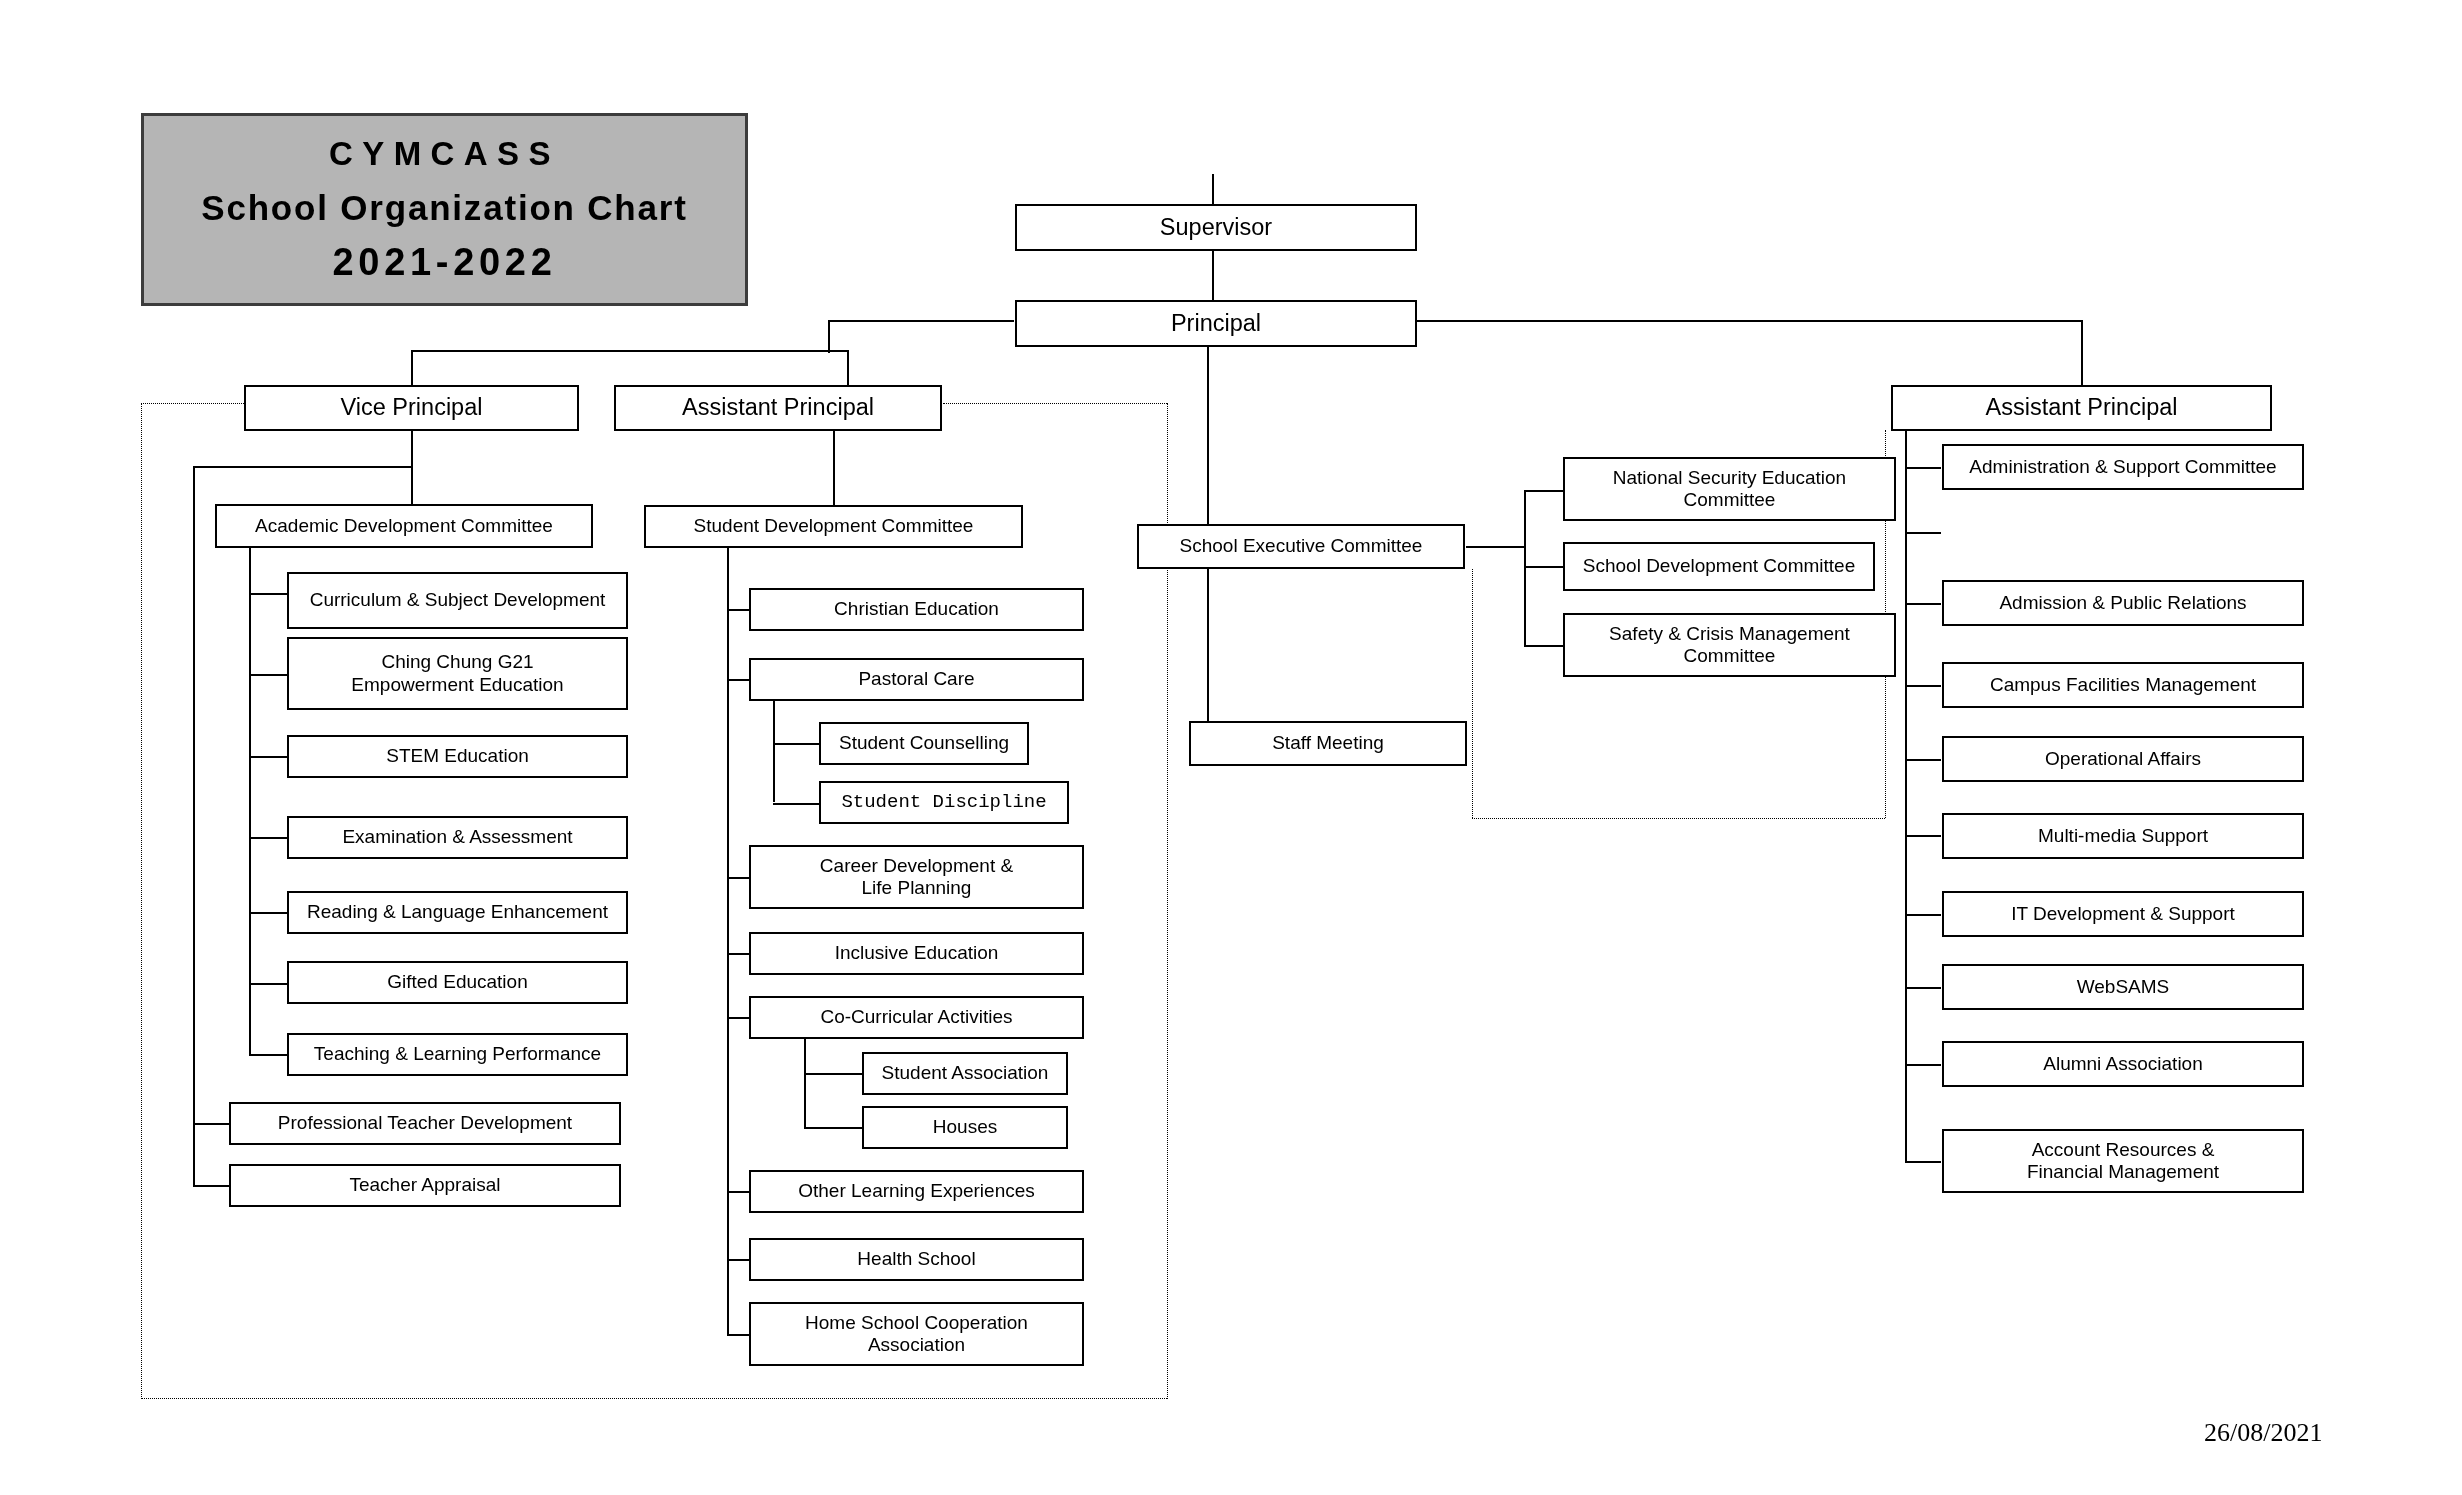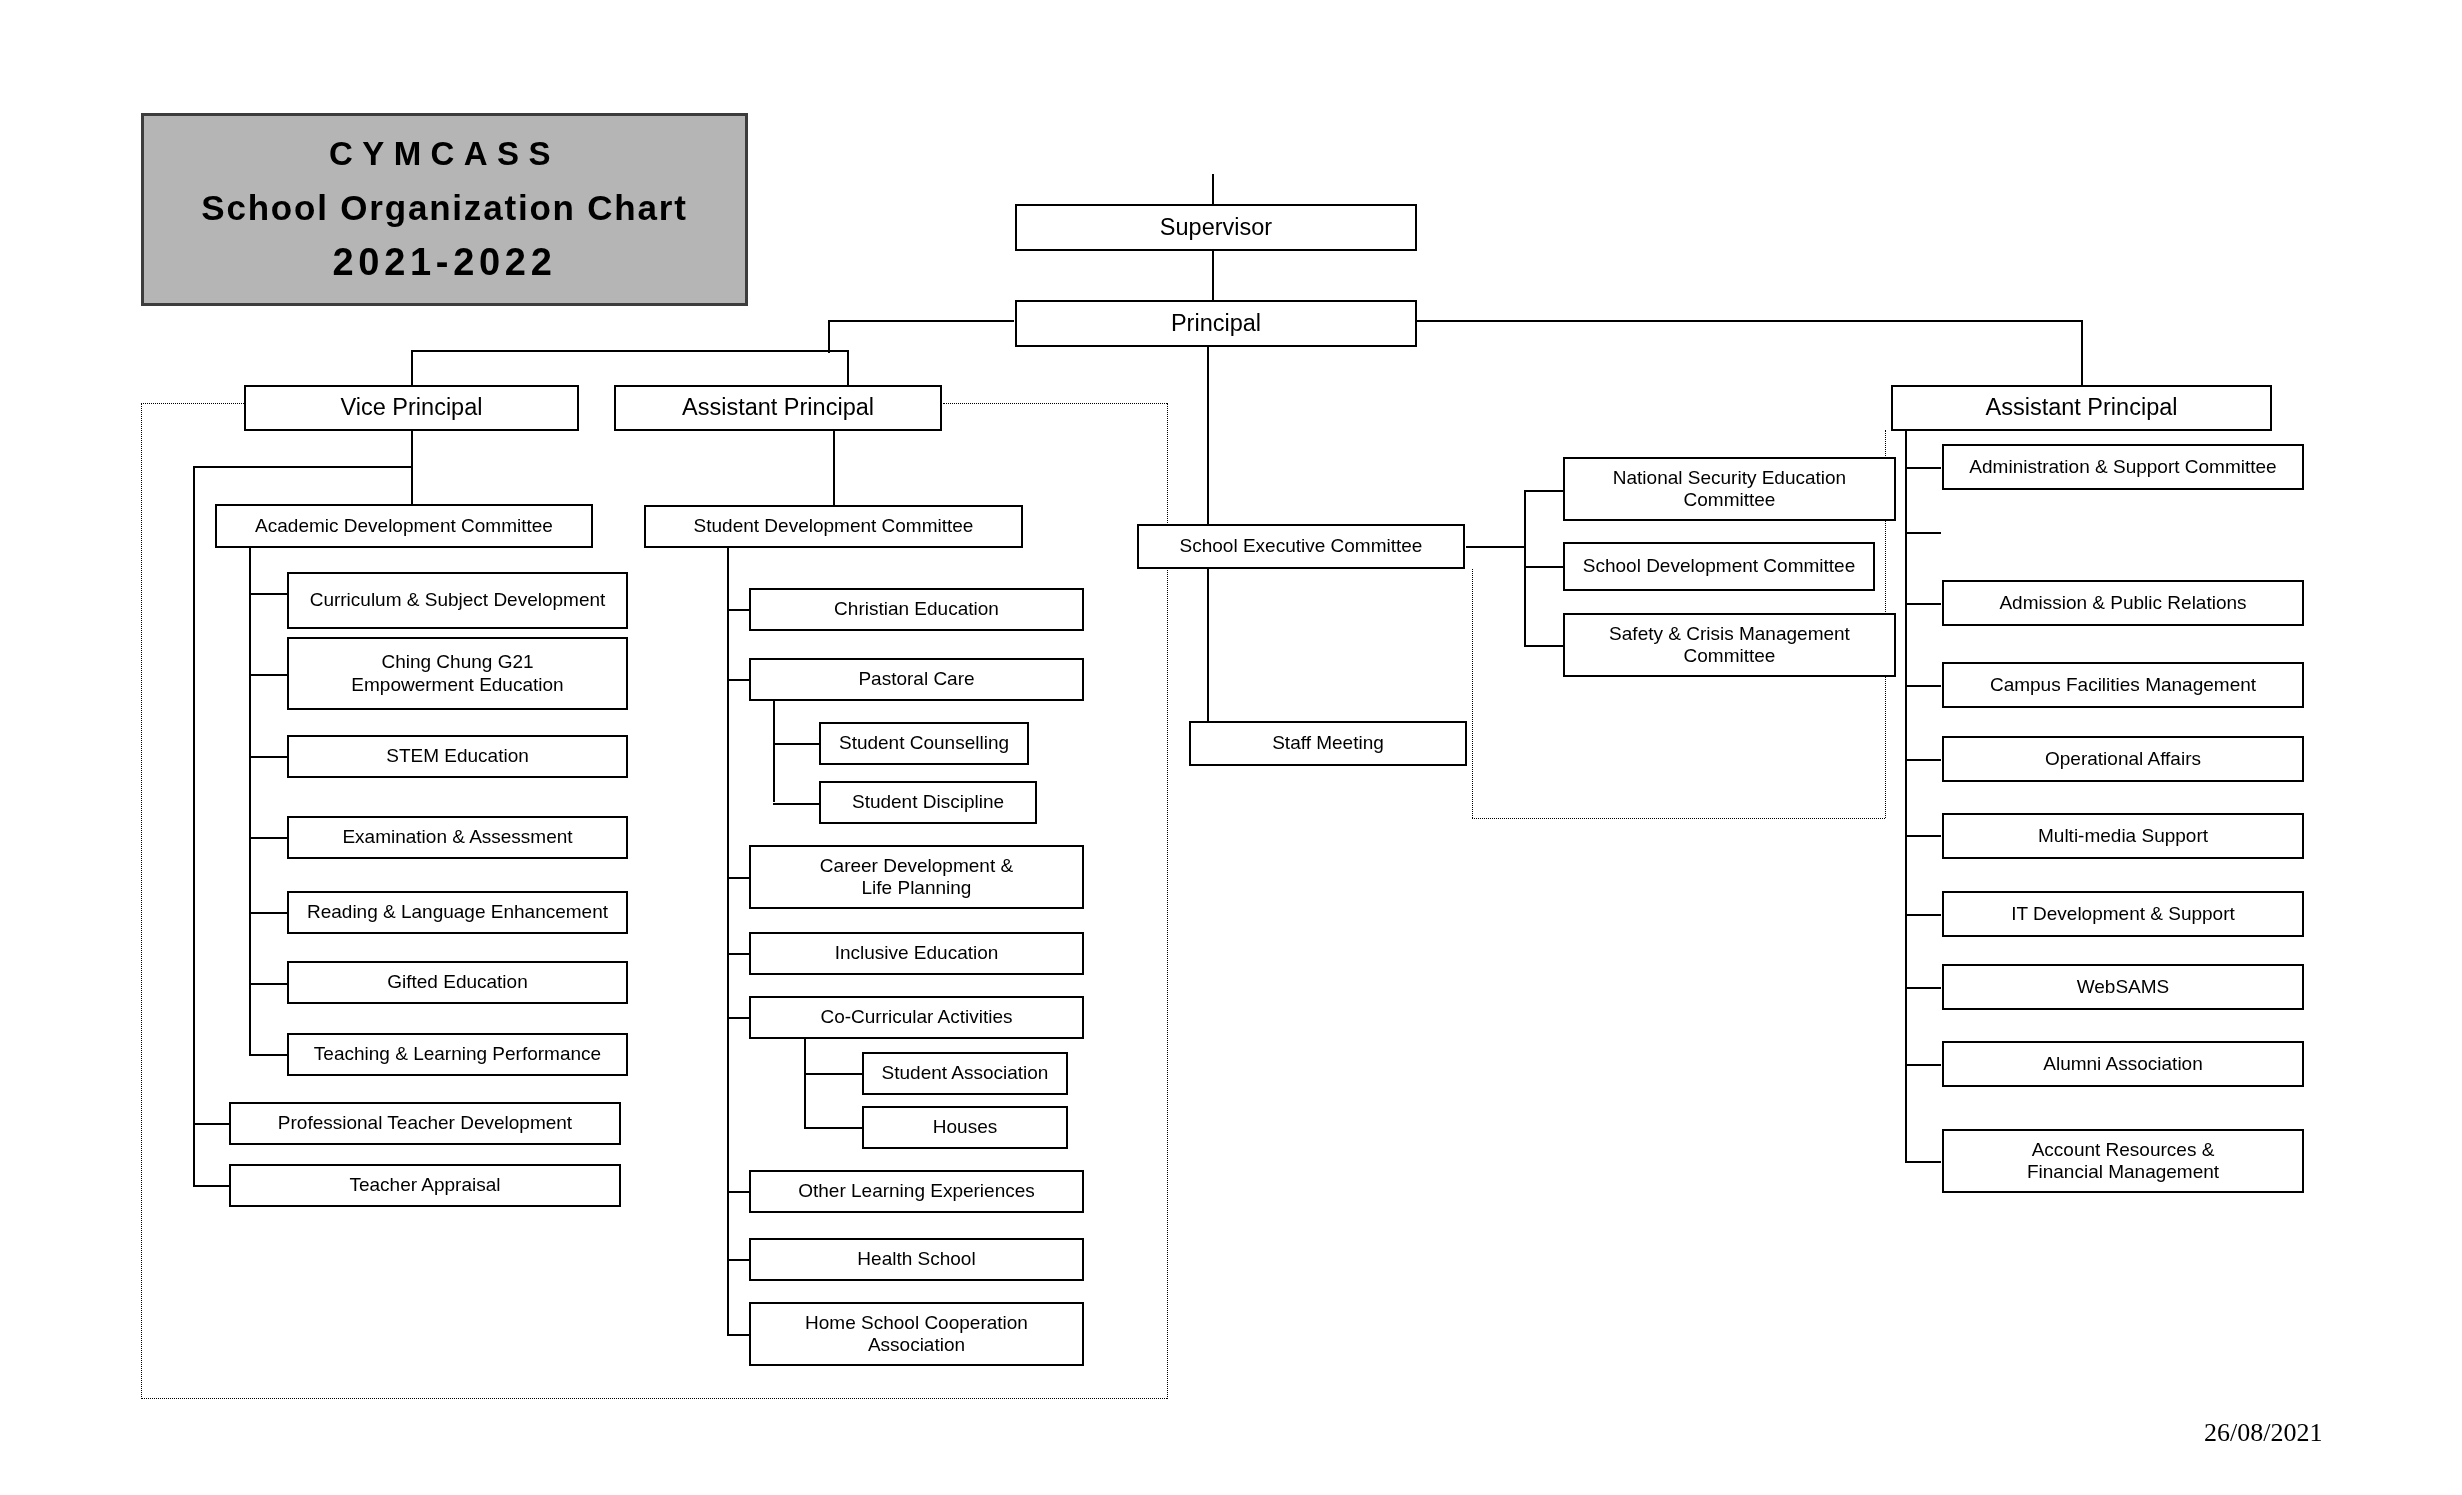--- a/index.html
+++ b/index.html
@@ -142,21 +142,21 @@
   <div class="node" style="left:287px;top:891px;width:341px;height:43px;">Reading &amp; Language Enhancement</div>
   <div class="node" style="left:287px;top:961px;width:341px;height:43px;">Gifted Education</div>
   <div class="node" style="left:287px;top:1033px;width:341px;height:43px;">Teaching &amp; Learning Performance</div>
   <div class="node" style="left:229px;top:1102px;width:392px;height:43px;">Professional Teacher Development</div>
   <div class="node" style="left:229px;top:1164px;width:392px;height:43px;">Teacher Appraisal</div>
 
   <div class="node" style="left:644px;top:505px;width:379px;height:43px;">Student Development Committee</div>
   <div class="node" style="left:749px;top:588px;width:335px;height:43px;">Christian Education</div>
   <div class="node" style="left:749px;top:658px;width:335px;height:43px;">Pastoral Care</div>
   <div class="node" style="left:819px;top:722px;width:210px;height:43px;">Student Counselling</div>
-  <div class="node" style="left:819px;top:781px;width:218px;height:43px;">Student Discipline</div>
+  <div class="node" style="left:819px;top:781px;width:250px;height:43px;font-family:Liberation Mono, monospace;">Student Discipline</div>
   <div class="node" style="left:749px;top:845px;width:335px;height:64px;">Career Development &amp;
 Life Planning</div>
   <div class="node" style="left:749px;top:932px;width:335px;height:43px;">Inclusive Education</div>
   <div class="node" style="left:749px;top:996px;width:335px;height:43px;">Co-Curricular Activities</div>
   <div class="node" style="left:862px;top:1052px;width:206px;height:43px;">Student Association</div>
   <div class="node" style="left:862px;top:1106px;width:206px;height:43px;">Houses</div>
   <div class="node" style="left:749px;top:1170px;width:335px;height:43px;">Other Learning Experiences</div>
   <div class="node" style="left:749px;top:1238px;width:335px;height:43px;">Health School</div>
   <div class="node" style="left:749px;top:1302px;width:335px;height:64px;">Home School Cooperation
 Association</div>

